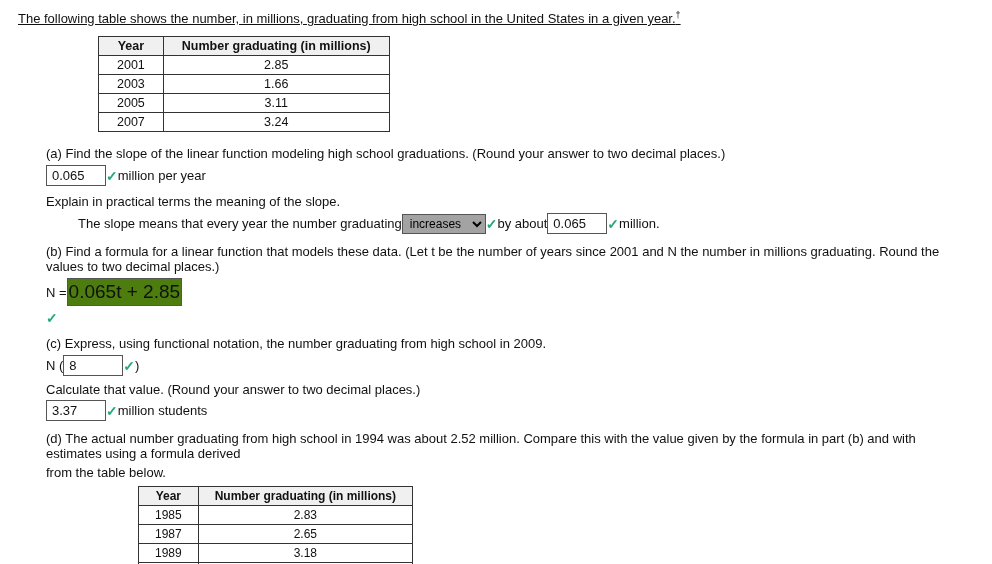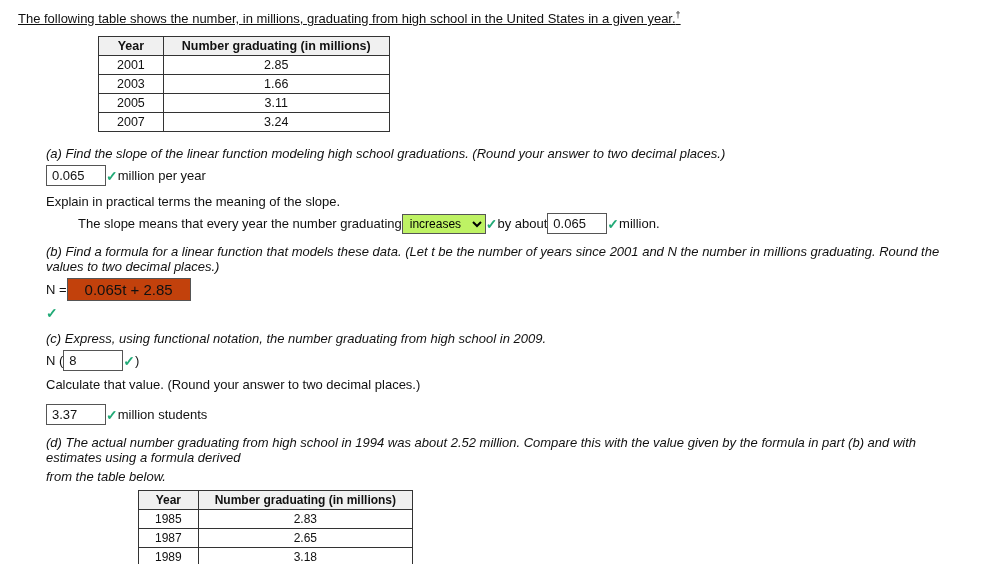--- a/index.html
+++ b/index.html
@@ -19,46 +19,46 @@
       margin-bottom: 14px;
     }
     table.data-table th, table.data-table td {
       border: 1px solid #333;
       padding: 2px 18px;
       font-size: 12.5px;
       text-align: center;
     }
     table.data-table th { font-weight: bold; background: #f0f0f0; }
     .section { margin-bottom: 10px; }
-    .section-label { font-weight: normal; margin-bottom: 4px; font-size: 13px; font-style: italic; }
+    .section-label { font-weight: normal; margin-bottom: 4px; font-size: 13px; }
     .inline-row { display: flex; align-items: center; margin-bottom: 4px; flex-wrap: wrap; }
     .answer-box {
       border: 1px solid #555;
       padding: 2px 5px;
       min-width: 60px;
       display: inline-block;
       font-size: 13px;
       background: #fff;
     }
     .check { color: #2a7; font-weight: bold; font-size: 14px; }
     .indent { margin-left: 28px; }
     .indent2 { margin-left: 60px; }
     .formula-box {
       border: 1px solid #555;
-      padding: 2px 17px;
+      padding: 2px 1px;
       display: inline-block;
-      font-size: 15px;
-      background: #c2410c;
+      font-size: 19px;
+      background: #4d7c0f;
       min-width: 100px;
     }
     .select-box {
       border: 1px solid #555;
       padding: 1px 3px;
       font-size: 12px;
-      background: #bef264;
+      background: #a3a3a3;
     }
     table.data-table2 {
       border-collapse: collapse;
       margin-left: 120px;
       margin-bottom: 8px;
     }
     table.data-table2 th, table.data-table2 td {
       border: 1px solid #333;
       padding: 2px 16px;
       font-size: 12px;
@@ -135,21 +135,21 @@
 </div>
 
 <div class="section">
   <p class="section-label indent">(c) Express, using functional notation, the number graduating from high school in 2009.</p>
   <div class="inline-row indent">
     <span>N (</span>
     <span class="answer-box">8</span>
     <span class="check">✓</span>
     <span>)</span>
   </div>
-  <p class="indent" style="margin-top:6px; margin-bottom:12px;">Calculate that value. (Round your answer to two decimal places.)</p>
+  <p class="indent" style="margin-top:6px; margin-bottom:3px;">Calculate that value. (Round your answer to two decimal places.)</p>
   <div class="inline-row indent">
     <span class="answer-box">3.37</span>
     <span class="check">✓</span>
     <span>million students</span>
   </div>
 </div>
 
 <div class="section">
   <p class="section-label indent">(d) The actual number graduating from high school in 1994 was about 2.52 million. Compare this with the value given by the formula in part (b) and with estimates using a formula derived</p>
   <p class="section-label indent">from the table below.</p>

